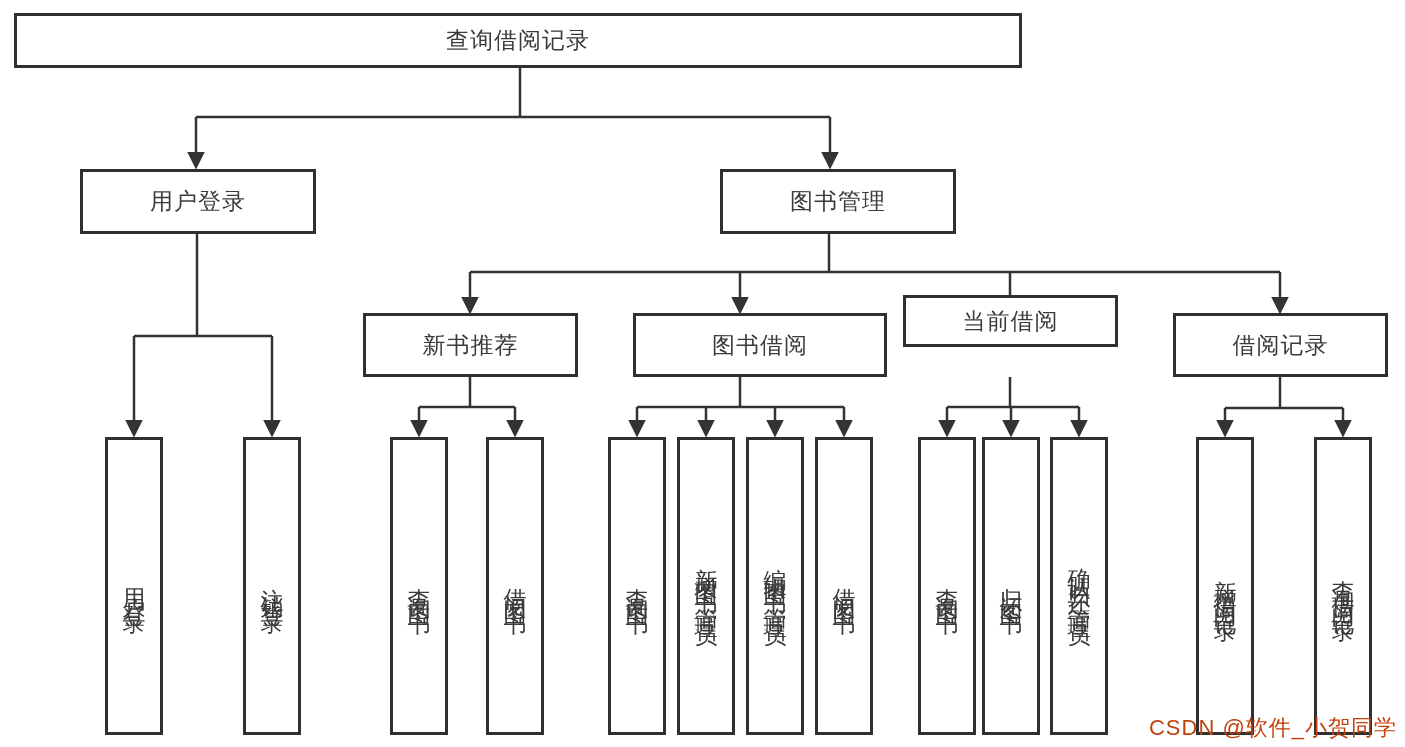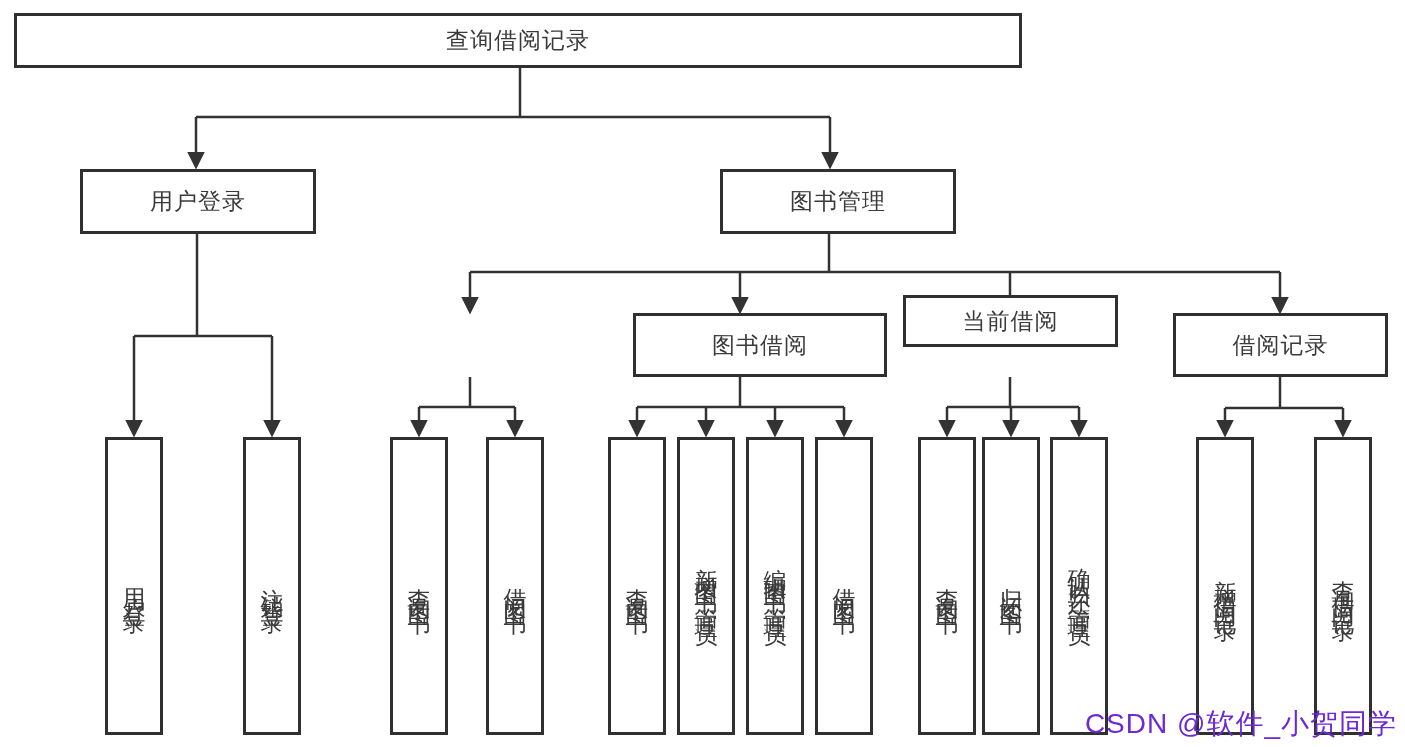--- a/index.html
+++ b/index.html
@@ -44,23 +44,23 @@
     text-orientation: mixed;
     font-size: 23px;
     line-height: 1;
     letter-spacing: 8px;
     white-space: nowrap;
   }
   .watermark {
     position: absolute;
     right: 8px;
     bottom: 4px;
-    font-size: 28px;
+    font-size: 22px;
     letter-spacing: 1px;
-    color: #6d28d9;
+    color: #c2410c;
   }
 </style>
 </head>
 <body>
 
 <div class="stage">
 
   <svg class="wires" width="1405" height="747" viewBox="0 0 1405 747" xmlns="http://www.w3.org/2000/svg">
     <defs>
       <marker id="arw" viewBox="0 0 10 10" refX="8" refY="5" markerWidth="7" markerHeight="7" orient="auto">
@@ -109,20 +109,21 @@
       <path d="M1225,408 V434" marker-end="url(#arw)"></path>
       <path d="M1343,408 V434" marker-end="url(#arw)"></path>
     </g>
   </svg>
 
   <div class="hbox" style="left:14px; top:13px; width:1008px; height:55px;">查询借阅记录</div>
 
   <div class="hbox" style="left:80px; top:169px; width:236px; height:65px;">用户登录</div>
   <div class="hbox" style="left:712px; top:169px; width:236px; height:65px;margin-left:8px;">图书管理</div>
 
+  <div class="hbox" style="left:363px; top:313px; width:215px; height:64px;">新书推荐</div>
   <div class="hbox" style="left:633px; top:313px; width:254px; height:64px;">图书借阅</div>
   <div class="hbox" style="left:903px; top:295px; width:215px; height:52px;">当前借阅</div>
   <div class="hbox" style="left:1173px; top:313px; width:215px; height:64px;">借阅记录</div>
 
   <div class="vbox" style="left:105px;">用户登录</div>
   <div class="vbox" style="left:243px;">注销登录</div>
 
   <div class="vbox" style="left:390px;">查询图书</div>
   <div class="vbox" style="left:486px;">借阅图书</div>
 

